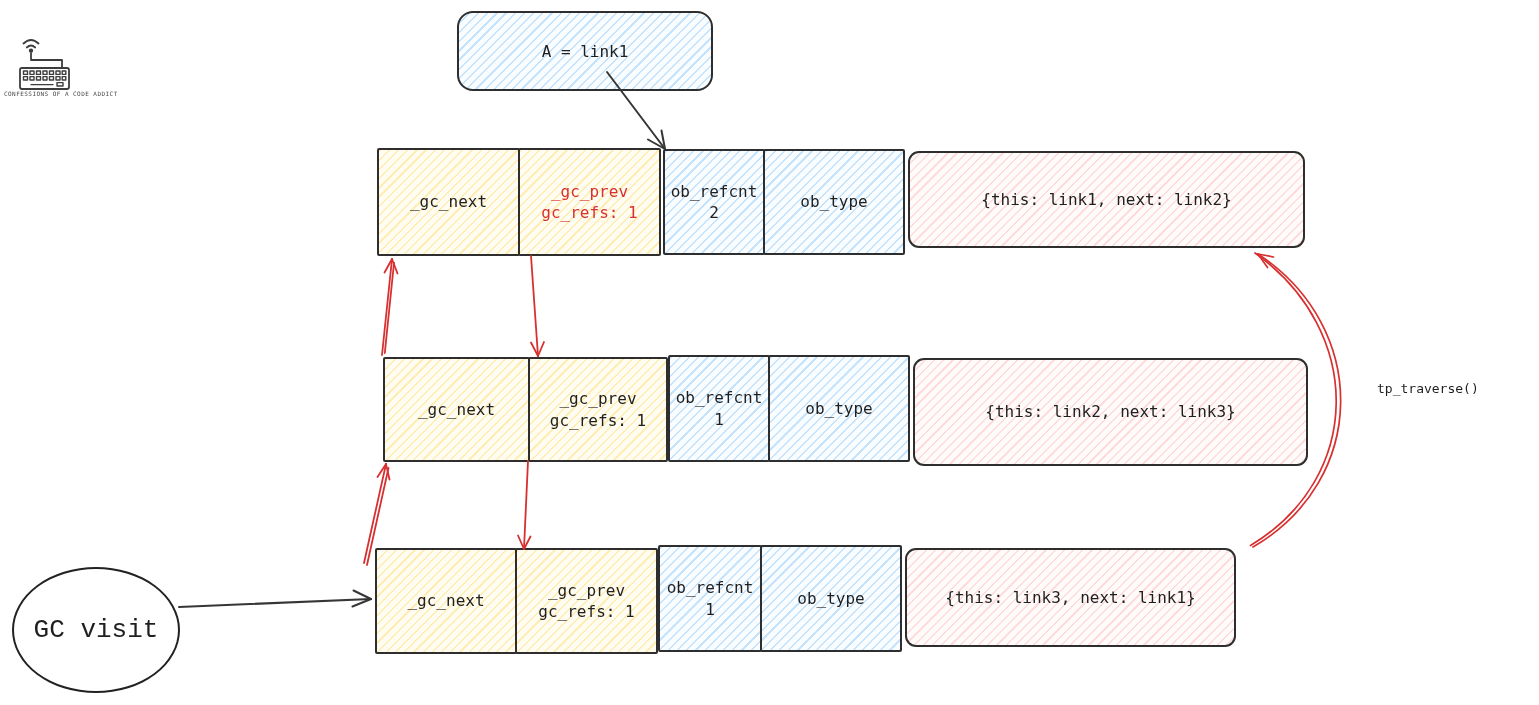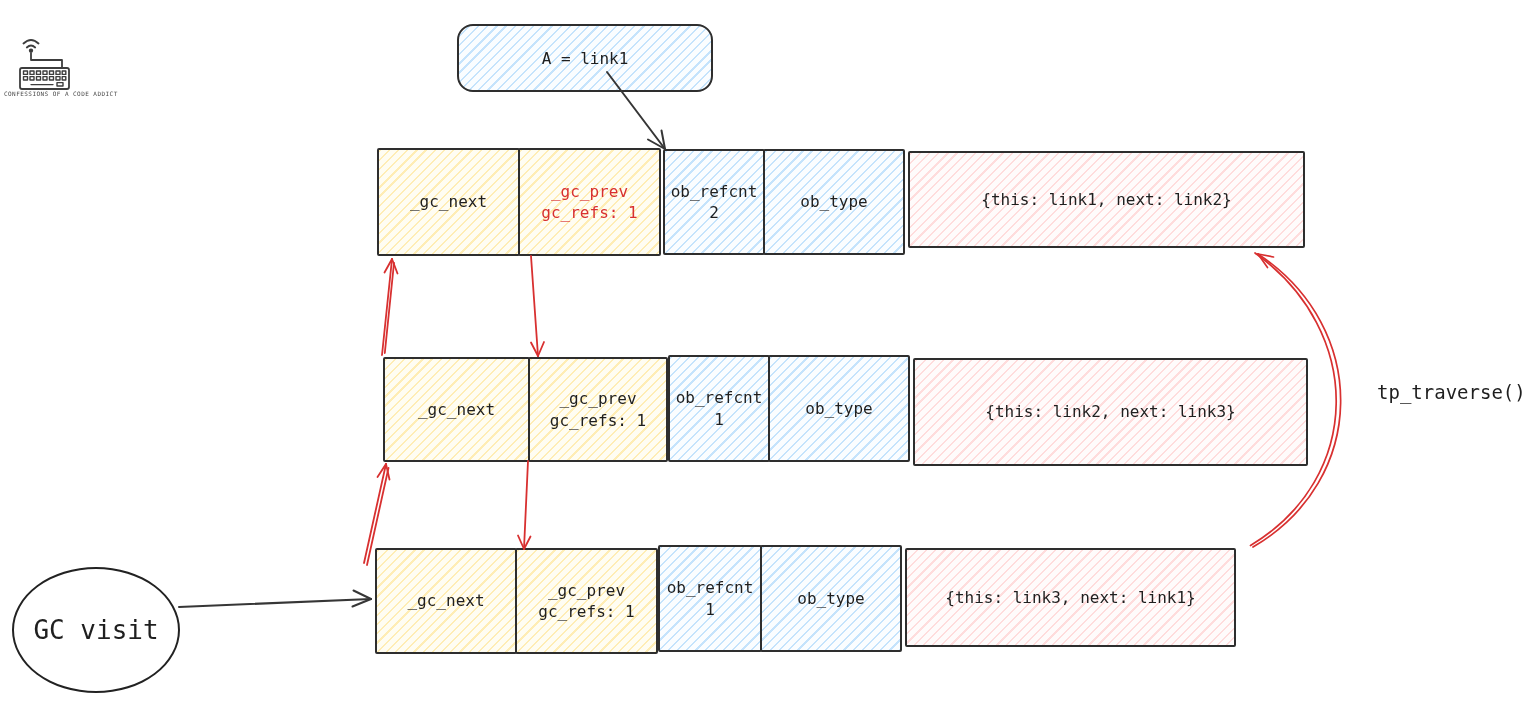--- a/index.html
+++ b/index.html
@@ -28,43 +28,43 @@
     background-color:#fafdff;
     background-image:repeating-linear-gradient(135deg,
       rgba(144,202,249,0.5) 0px, rgba(144,202,249,0.5) 1.6px,
       transparent 1.6px, transparent 6.5px);
   }
   .fill-pink{
     background-color:#fffbfb;
     background-image:repeating-linear-gradient(135deg,
       rgba(255,183,183,0.45) 0px, rgba(255,183,183,0.45) 1.6px,
       transparent 1.6px, transparent 6.5px);
+    border-radius:11px;
   }
   .red-text{color:#d83030;}
   .callout{
-    position:absolute;left:457px;top:11px;width:256px;height:68px;
+    position:absolute;left:457px;top:11px;width:256px;height:80px;
     border:2.5px solid #2e2e2e;border-radius:16px;
     display:flex;align-items:center;justify-content:center;
     font-size:16px;box-sizing:border-box;
     background-color:#fafdff;
     background-image:repeating-linear-gradient(135deg,
       rgba(144,202,249,0.5) 0px, rgba(144,202,249,0.5) 1.6px,
       transparent 1.6px, transparent 6.5px);
-    margin-top:13px;
   }
   .gc-ellipse{
     position:absolute;left:12px;top:567px;width:168px;height:126px;
     border:2.5px solid #222;border-radius:50%;
     background:#fff;
     display:flex;align-items:center;justify-content:center;
-    font-size:26px;box-sizing:border-box;
+    font-size:26px;box-sizing:border-box;font-family:Liberation Mono, monospace;
   }
   .tp-label{
     position:absolute;left:1377px;top:381px;
-    font-size:19px;white-space:nowrap;
+    font-size:13px;white-space:nowrap;
   }
   .brand{position:absolute;left:8px;top:36px;width:110px;}
   .brand-caption{
     position:absolute;left:-4px;top:54px;
     font-size:6px;letter-spacing:0.45px;color:#4a4a4a;white-space:nowrap;
   }
   svg.layer{position:absolute;left:0;top:0;pointer-events:none;}
 </style>
 </head>
 <body>

